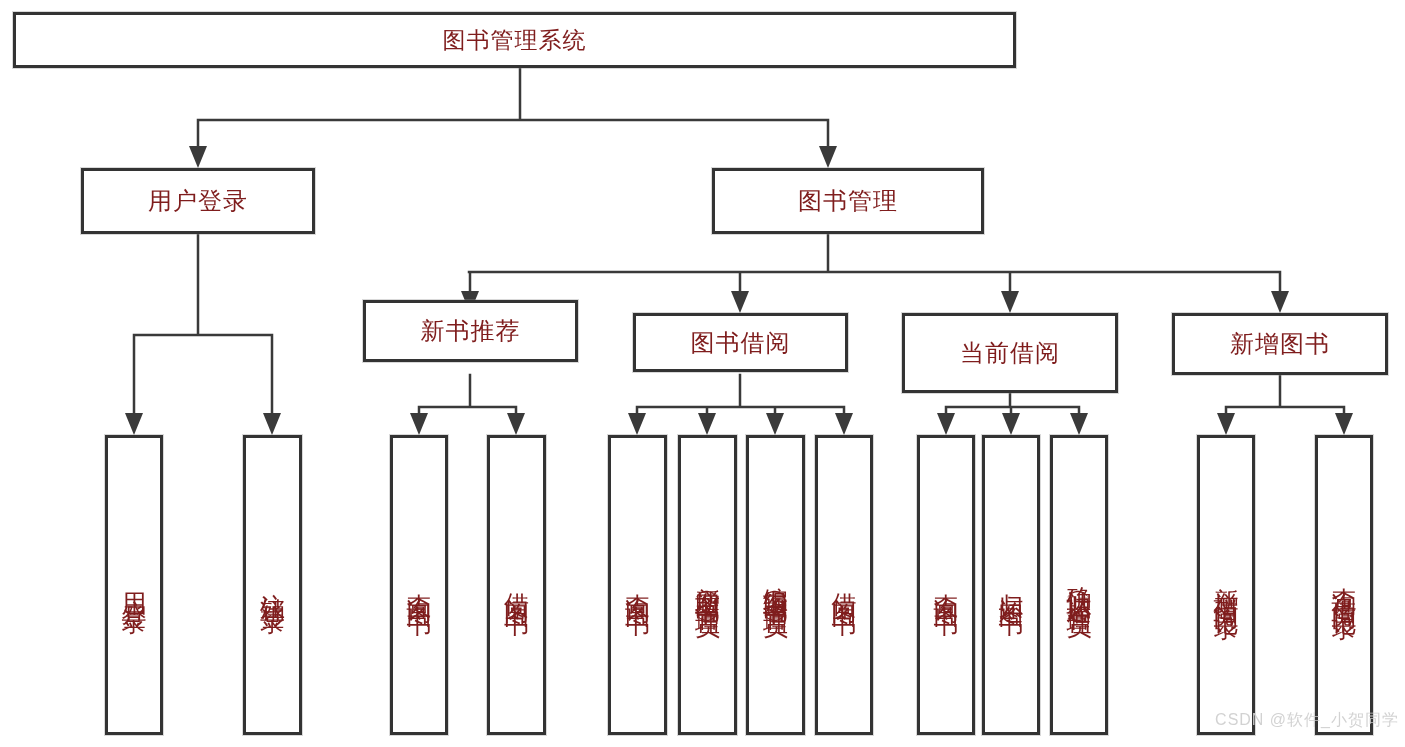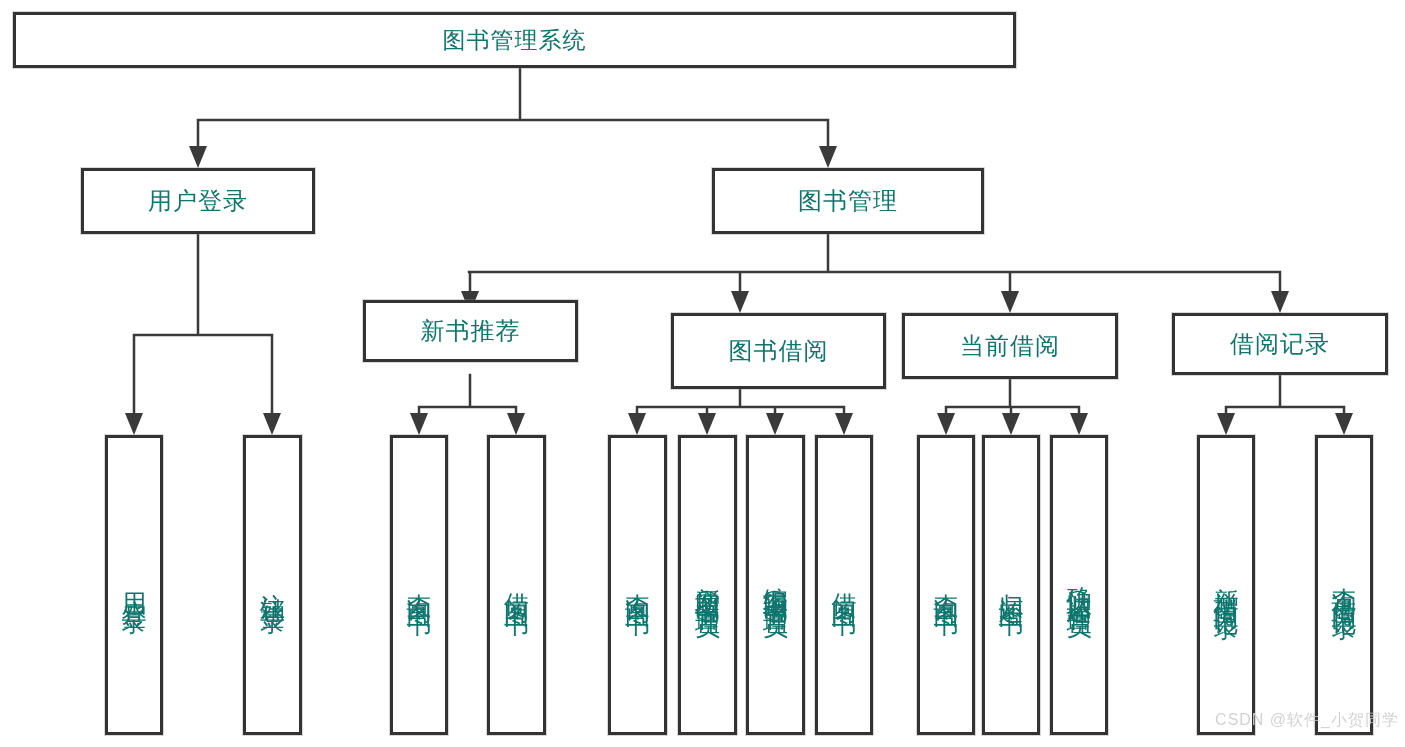--- a/index.html
+++ b/index.html
@@ -19,21 +19,21 @@
   }
   .box {
     position: absolute;
     background: #ffffff;
     border: 3px solid #333333;
     box-shadow: 0 0 0 1px rgba(145,145,145,0.35);
     display: flex;
     align-items: center;
     justify-content: center;
     box-sizing: border-box;
-    color: #0f766e;
+    color: #7f1d1d;
   }
   .box.h span {
     font-size: 24px;
     letter-spacing: 1px;
     white-space: nowrap;
   }
   .box.root span { font-size: 23px; }
   .box.v span {
     writing-mode: vertical-rl;
     text-orientation: mixed;
@@ -106,28 +106,28 @@
   <div class="box h" style="left:81px; top:168px; width:234px; height:66px">
     <span>用户登录</span>
   </div>
   <div class="box h" style="left:712px; top:168px; width:272px; height:66px">
     <span>图书管理</span>
   </div>
 
   <div class="box h" style="left:363px; top:300px; width:215px; height:62px">
     <span>新书推荐</span>
   </div>
-  <div class="box h" style="left:671px; top:313px; width:215px; height:76px">
+  <div class="box h" style="left:633px; top:313px; width:215px; height:59px">
     <span>图书借阅</span>
   </div>
-  <div class="box h" style="left:902px; top:313px; width:216px; height:66px">
+  <div class="box h" style="left:902px; top:313px; width:216px; height:80px">
     <span>当前借阅</span>
   </div>
   <div class="box h" style="left:1172px; top:313px; width:216px; height:62px">
-    <span>借阅记录</span>
+    <span>新增图书</span>
   </div>
 
   <div class="box v s4" style="left:105px; top:435px; width:58px; height:300px">
     <span>用户登录</span>
   </div>
   <div class="box v s4" style="left:243px; top:435px; width:59px; height:300px">
     <span>注销登录</span>
   </div>
 
   <div class="box v s4" style="left:390px; top:435px; width:58px; height:300px">

